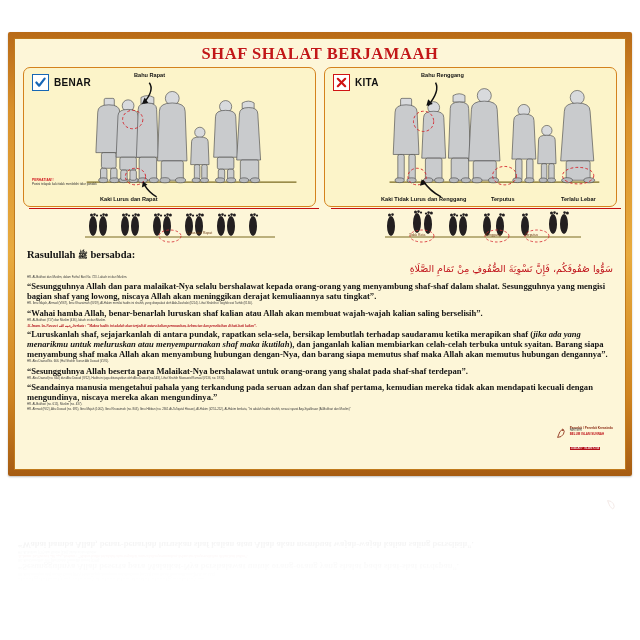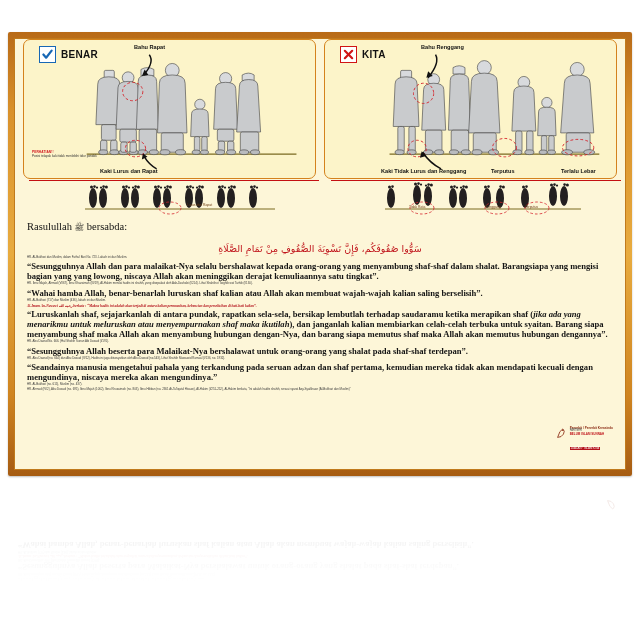--- a/index.html
+++ b/index.html
@@ -31,42 +31,42 @@
     text-shadow:0 1px 0 rgba(255,255,255,.6);
   }
 
   
   .panels{display:flex;gap:8px;padding:0 8px;box-sizing:border-box;}
   .panel{
     flex:1;background:#fcf4c9;border:1.6px solid #d4821d;border-radius:7px;
     position:relative;height:140px;box-sizing:border-box;overflow:hidden;
   }
 
-  .badge{position:absolute;left:15px;top:6px;display:flex;align-items:center;gap:5px;}
+  .badge{position:absolute;left:8px;top:6px;display:flex;align-items:center;gap:5px;}
   .badge .box{width:15px;height:15px;border:1.8px solid #1767b5;background:#fff;
       display:flex;align-items:center;justify-content:center;}
   .badge .box.wrong{border-color:#d01414;}
   .badge .lbl{font-family:"Liberation Sans",sans-serif;font-weight:bold;font-size:10px;color:#111;letter-spacing:.3px;}
   .tick{width:11px;height:11px;}
   .cross{width:11px;height:11px;}
 
   .ann{position:absolute;font-family:"Liberation Sans",sans-serif;font-weight:bold;
        font-size:5.6px;color:#111;white-space:nowrap;}
   .warn{position:absolute;left:8px;}
   .warn .w-t{color:#d0121b;font-family:"Liberation Sans",sans-serif;font-weight:bold;font-size:3.2px;letter-spacing:.1px;}
   .warn .w-b{color:#333;font-family:"Liberation Sans",sans-serif;font-size:3.1px;}
 
   .rule{position:absolute;left:6px;right:6px;height:1.4px;background:#c40f12;}
 
   .footlbl{position:absolute;font-family:"Liberation Sans",sans-serif;font-size:3.4px;color:#6b3a12;white-space:nowrap;}
 
   
   .text-block{padding:4px 12px 0 12px;box-sizing:border-box;}
-  .line-ras{font-size:10.5px;font-weight:normal;color:#111;margin:2px 0 9px 0;}
-  .arabic{color:#c0141b;font-size:9.5px;direction:rtl;text-align:center;margin:1px 0 2px 0;
+  .line-ras{font-size:10.5px;font-weight:bold;color:#111;margin:2px 0 1px 0;}
+  .arabic{color:#c0141b;font-size:9.5px;direction:rtl;text-align:right;margin:1px 0 2px 0;
           font-family:"DejaVu Sans",sans-serif;}
   .quote{font-size:8.6px;font-weight:bold;color:#141414;line-height:1.18;margin:1px 0 0 0;}
   .src{font-size:2.9px;color:#3a3a3a;line-height:1.1;margin:1px 0 2px 0;
        font-family:"Liberation Sans",sans-serif;}
   .nawawi{font-size:3.5px;color:#b3101a;font-style:italic;font-weight:bold;margin:1px 0 1px 0;
           font-family:"Liberation Serif",serif;}
   .ital{font-style:italic;}
 
   
   .logo{position:absolute;right:12px;bottom:16px;display:flex;gap:2px;align-items:flex-start;}
@@ -95,20 +95,21 @@
   .r-logo{position:absolute;right:14px;top:88px;}
 </style>
 </head>
 <body>
 
 <div class="stage">
 
   <div class="poster">
     <div class="poster-inner">
 
+      <div class="title">SHAF SHALAT BERJAMAAH</div>
 
       <div class="panels">
 
         <div class="panel">
           <div class="badge">
             <span class="box">
               <svg class="tick" viewBox="0 0 12 12">
                   <polyline points="1.5,6 4.5,9.5 10.5,1.8" fill="none" stroke="#1767b5" stroke-width="2.4" stroke-linecap="round" stroke-linejoin="round"></polyline>
                 </svg>
             </span>
@@ -402,21 +403,21 @@
         <div class="line-ras">
           <span>Rasulullah</span>
           <span style="font-size:8px;font-family:'DejaVu Sans',sans-serif;">ﷺ</span>
           <span>bersabda:</span>
         </div>
 
         <div class="arabic">سَوُّوا صُفُوفَكُم، فَإِنَّ تَسْوِيَةَ الصُّفُوفِ مِنْ تَمَامِ الصَّلَاةِ</div>
 
         <div class="src">HR. Al-Bukhari dan Muslim, dalam Fathul Bari No. 723. Lafazh ini dari Muslim.</div>
 
-        <div class="quote">“Sesungguhnya Allah dan para malaikat-Nya selalu bershalawat kepada orang-orang yang menyambung shaf-shaf dalam shalat. Barangsiapa yang mengisi bagian yang yang lowong, niscaya Allah akan meninggikan derajat kemuliaannya satu tingkat”.</div>
+        <div class="quote">“Sesungguhnya Allah dan para malaikat-Nya selalu bershalawat kepada orang-orang yang menyambung shaf-shaf dalam shalat. Sesungguhnya yang mengisi bagian shaf yang lowong, niscaya Allah akan meninggikan derajat kemuliaannya satu tingkat”.</div>
         <div class="src">HR. Ibnu Majah, Ahmad (VI/67), Ibnu Khuzaimah (III/19), Al-Hakim menilai hadits ini shahih, yang disepakati oleh Adz-Dzahabi (I/214). Lihat Shahiihut Targhib wat Tarhib (I/130).</div>
 
         <div class="quote">“Wahai hamba Allah, benar-benarlah luruskan shaf kalian atau Allah akan membuat wajah-wajah kalian saling berselisih”.</div>
         <div class="src">HR. Al-Bukhari (717) dan Muslim (436), lafazh ini dari Muslim.</div>
         <div class="nawawi">Al-Imam An-Nawawi رحمه الله berkata : “Makna hadits ini adalah akan terjadi di antara kalian permusuhan, kebencian dan perselisihan di hati-hati kalian”.</div>
 
         <div class="quote"><span>“Luruskanlah shaf, sejajarkanlah di antara pundak, rapatkan sela-sela, bersikap lembutlah terhadap saudaramu ketika merapikan shaf (</span><span class="ital">jika ada yang menarikmu untuk meluruskan atau menyempurnakan shaf maka ikutilah</span><span>), dan janganlah kalian membiarkan celah-celah terbuka untuk syaitan. Barang siapa menyambung shaf maka Allah akan menyambung hubungan dengan-Nya, dan barang siapa memutus shaf maka Allah akan memutus hubungan dengannya”.</span></div>
         <div class="src">HR. Abu Dawud No. 666. (Hal Shahih Sunan Abi Dawud (I/191).</div>
 
         <div class="quote">“Sesungguhnya Allah beserta para Malaikat-Nya bershalawat untuk orang-orang yang shalat pada shaf-shaf terdepan”.</div>

